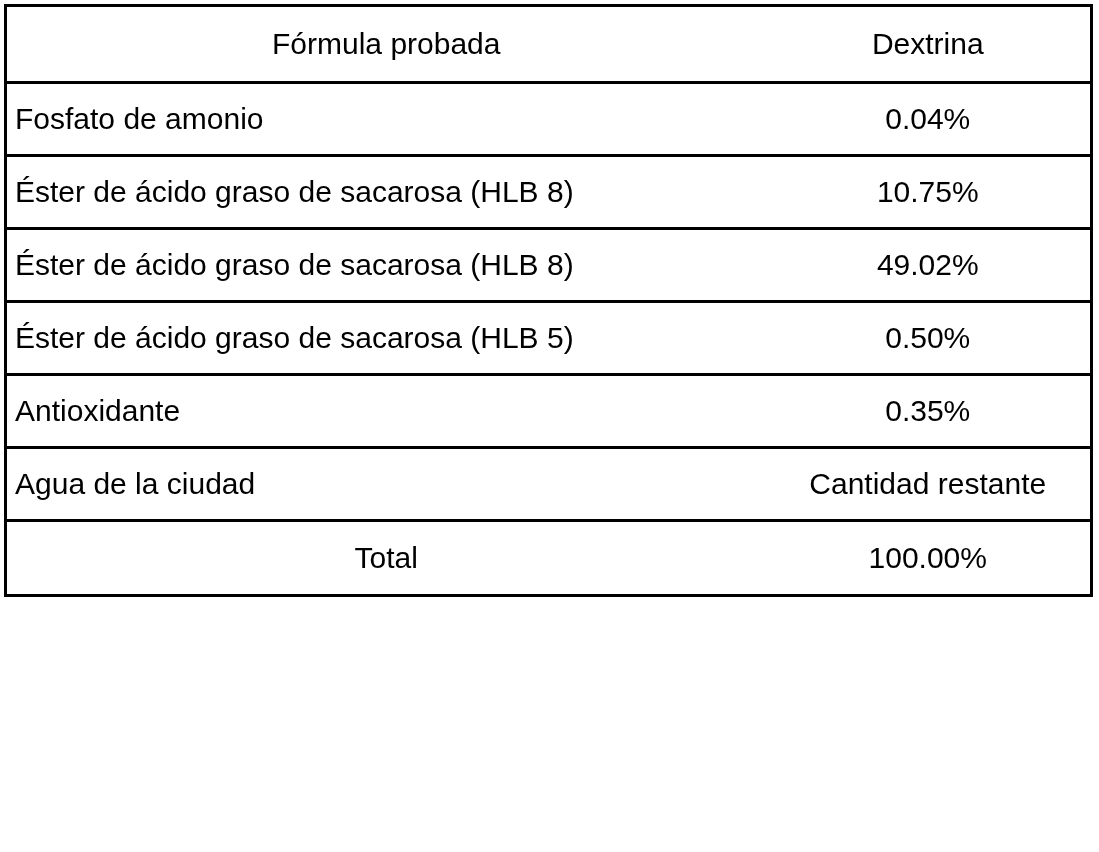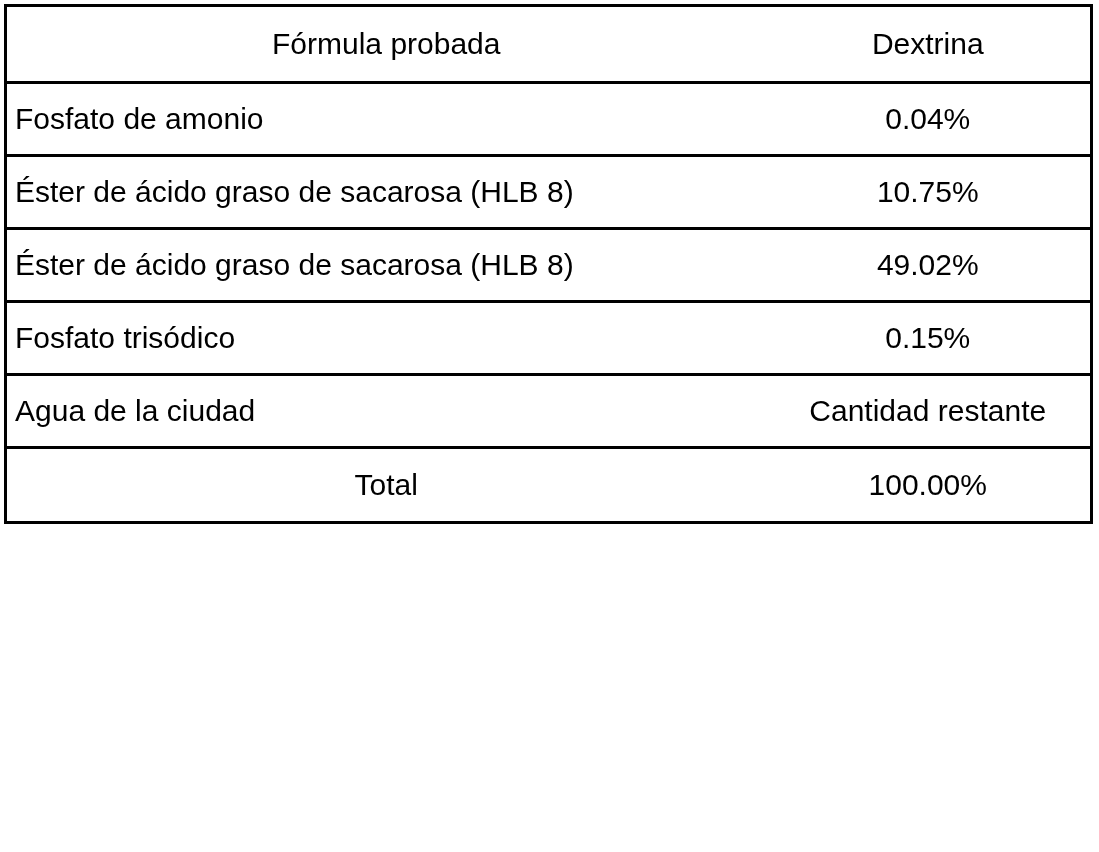--- a/index.html
+++ b/index.html
@@ -90,22 +90,26 @@
       </tr>
       <tr>
         <td class="name-cell">Éster de ácido graso de sacarosa (HLB 8)</td>
         <td class="value-cell">10.75%</td>
       </tr>
       <tr>
         <td class="name-cell">Éster de ácido graso de sacarosa (HLB 8)</td>
         <td class="value-cell">49.02%</td>
       </tr>
       <tr>
-        <td class="name-cell tall">Fosfato trisódico</td>
-        <td class="value-cell tall">0.15%</td>
+        <td class="name-cell">Éster de ácido graso de sacarosa (HLB 5)</td>
+        <td class="value-cell">0.50%</td>
+      </tr>
+      <tr>
+        <td class="name-cell">Antioxidante</td>
+        <td class="value-cell">0.35%</td>
       </tr>
       <tr>
         <td class="name-cell">Agua de la ciudad</td>
         <td class="value-cell">Cantidad restante</td>
       </tr>
 
       <tr class="total-row">
         <td class="total-name">Total</td>
         <td class="total-value">100.00%</td>
       </tr>

